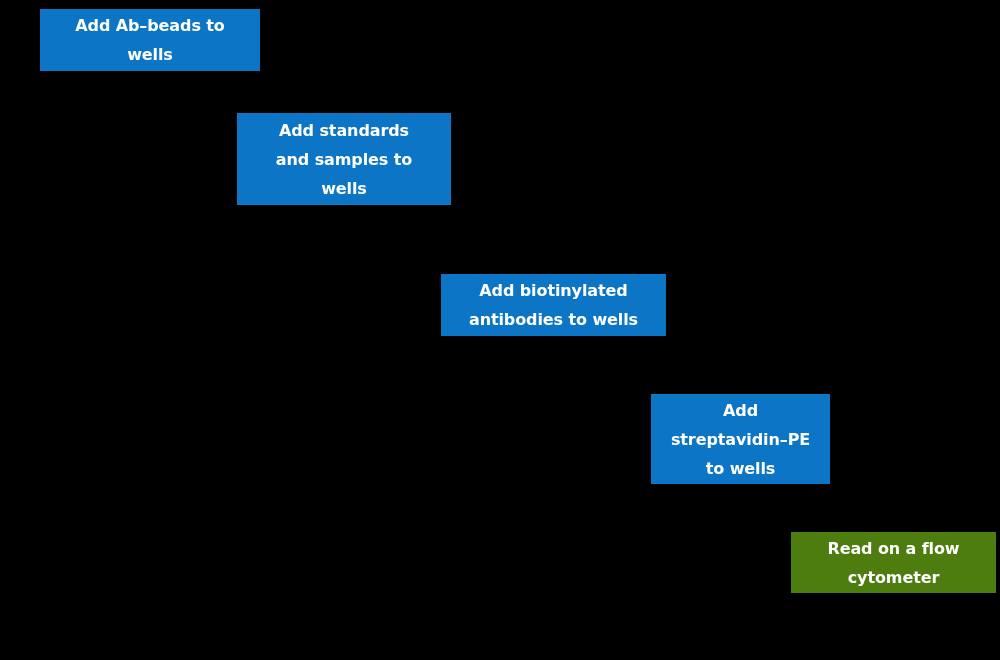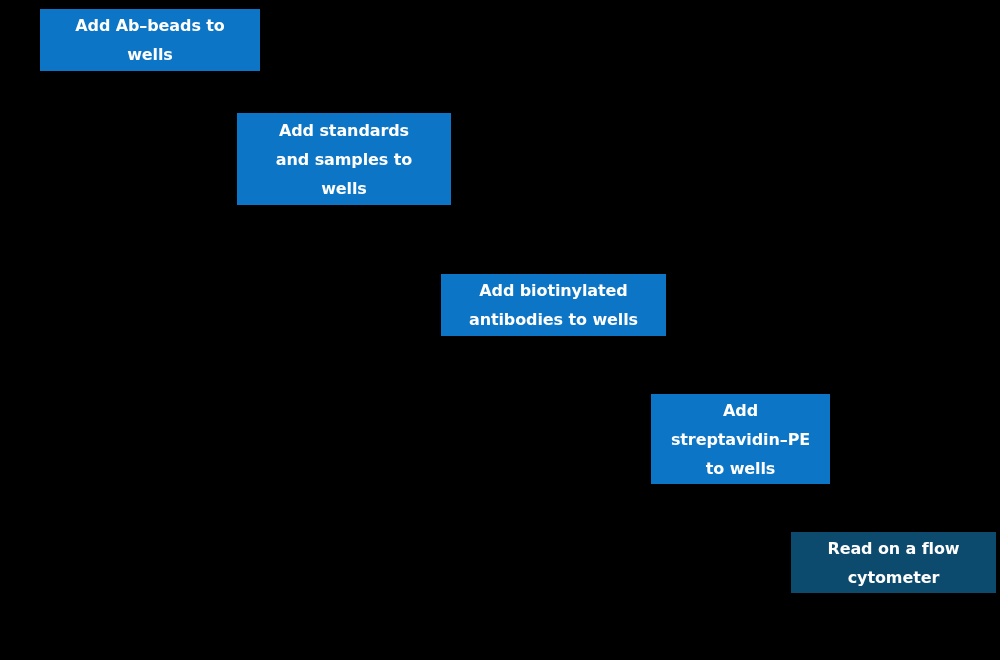--- a/index.html
+++ b/index.html
@@ -67,18 +67,18 @@
     <span class="step-label">Add biotinylated
 antibodies to wells</span>
   </div>
 
   <div class="step-box" id="step-4" style="background: rgb(12, 117, 197); color: rgb(255, 255, 255);">
     <span class="step-label">Add
 streptavidin–PE
 to wells</span>
   </div>
 
-  <div class="step-box" id="step-5" style="background: #0c4a6e; color: rgb(255, 255, 255);">
+  <div class="step-box" id="step-5" style="background: #4d7c0f; color: rgb(255, 255, 255);">
     <span class="step-label">Read on a flow
 cytometer</span>
   </div>
 
 </div>
 
 </body></html>

